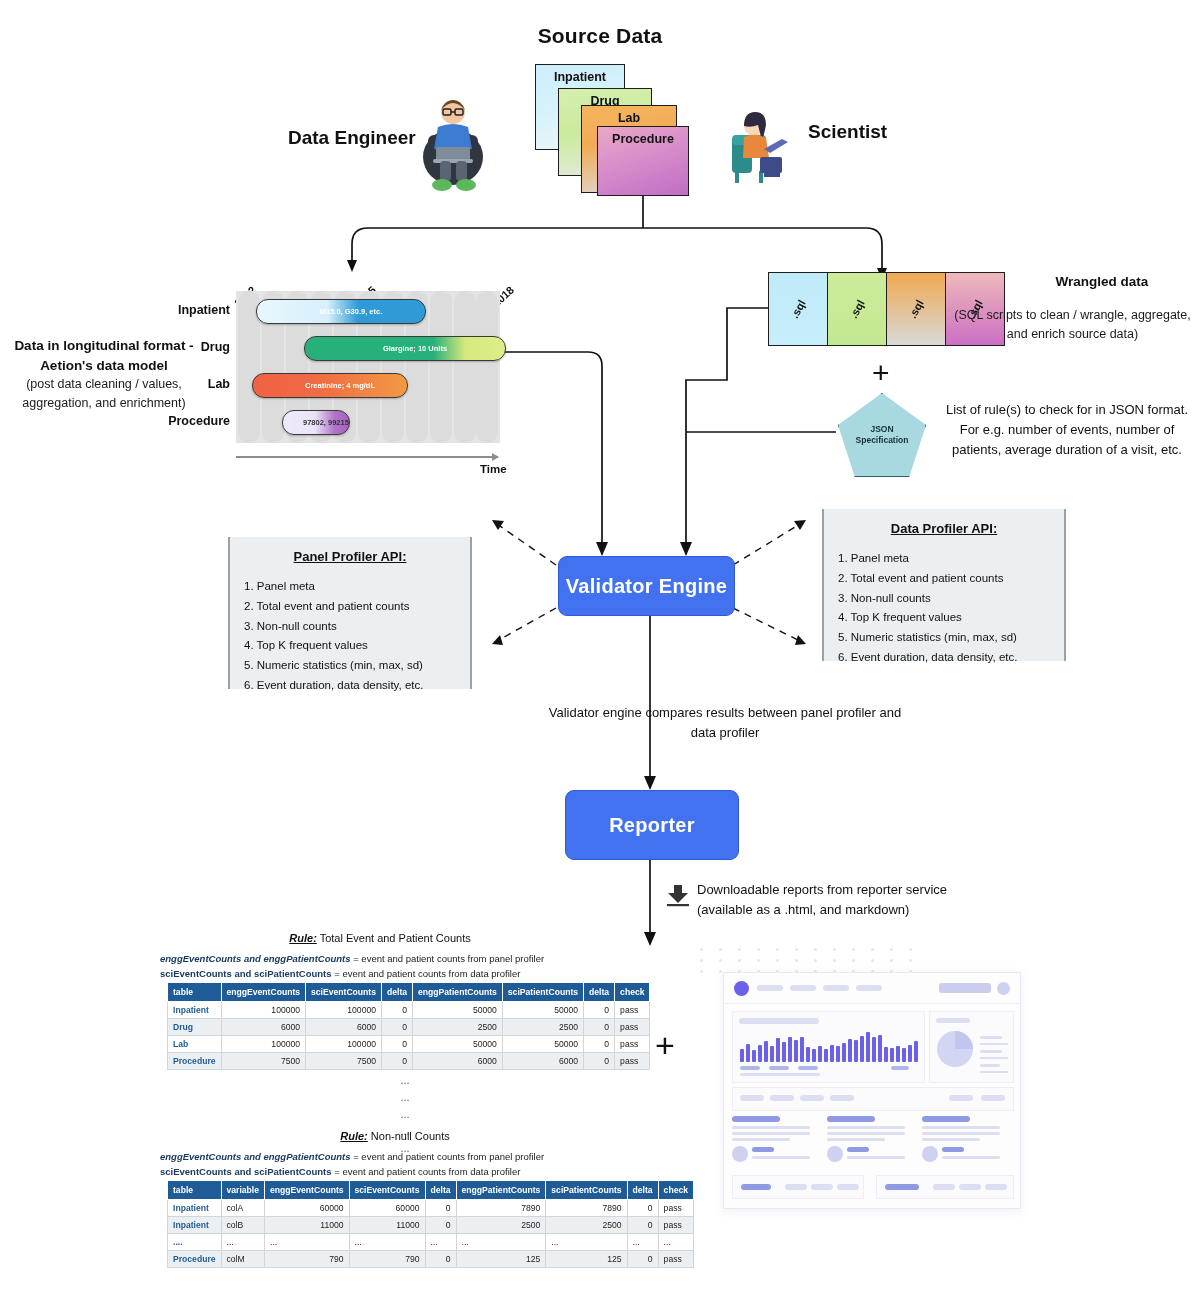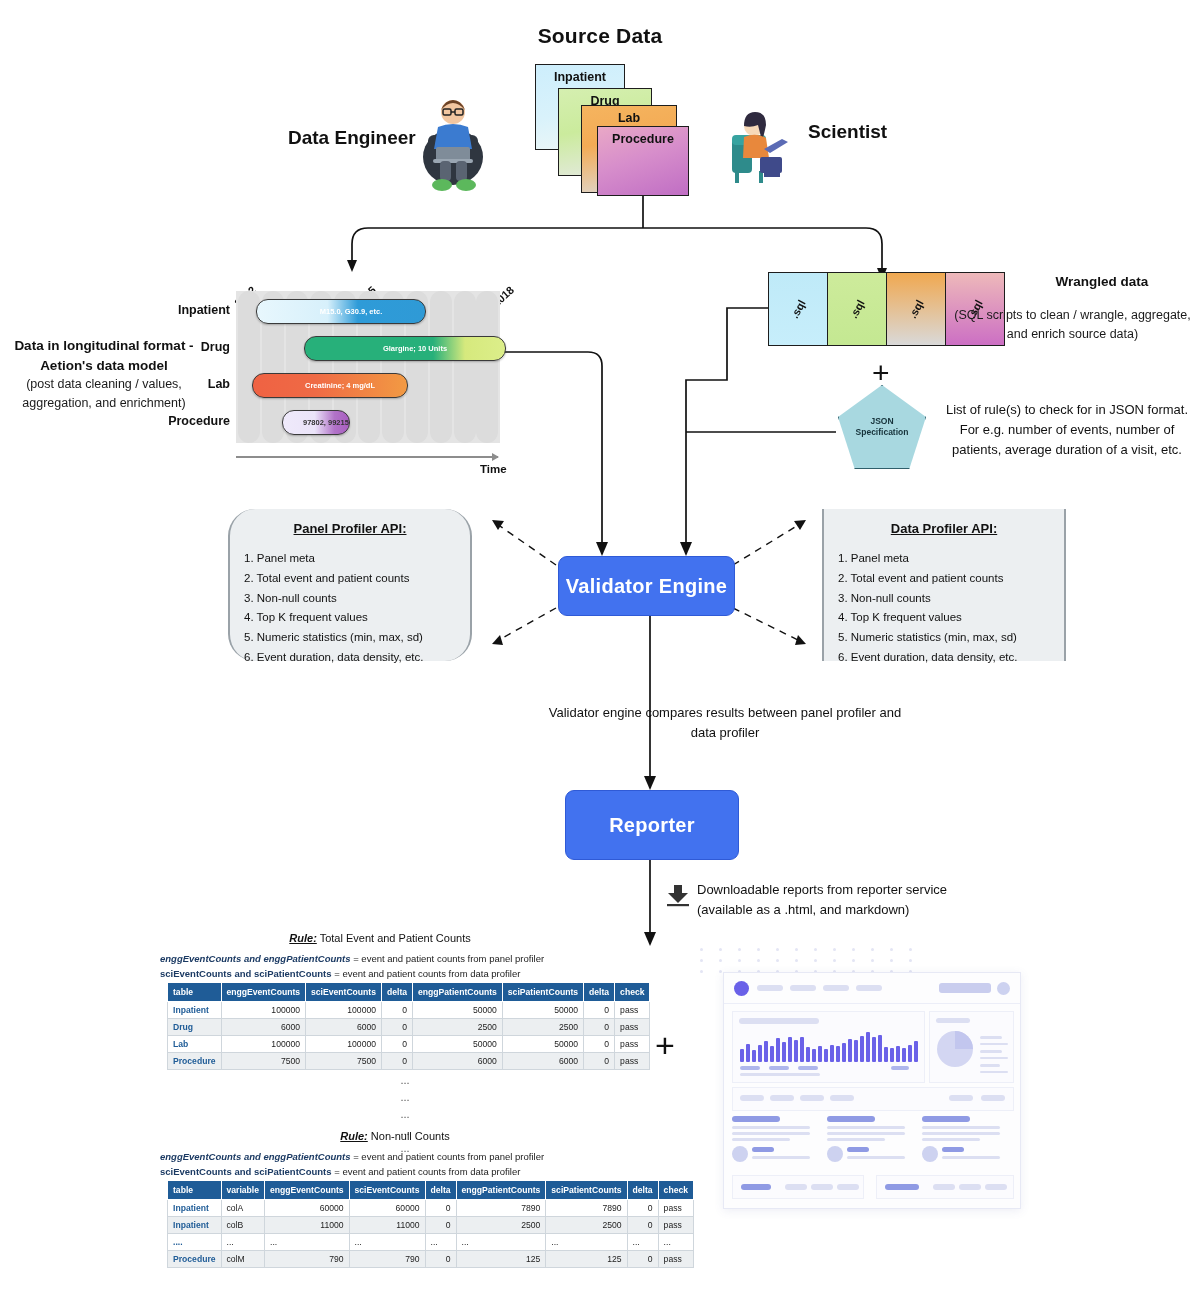--- a/index.html
+++ b/index.html
@@ -230,29 +230,29 @@
   <div class="sqlcard sq4">
       <span>.sql</span>
     </div>
 </div>
 
 <div class="abs side-head" style="left:1012px;top:272px;width:180px;text-align:center;">Wrangled data</div>
 <div class="abs side-sub ctr" style="left:950px;top:306px;width:245px;">(SQL scripts to clean / wrangle, aggregate, and enrich source data)</div>
 
 <div class="plus" style="left:872px;top:358px;">+</div>
 
-<div class="pent" style="left:838px;top:385px;">
+<div class="pent" style="left:838px;top:393px;">
   <div class="pent-t">
     <div>JSON</div>
     <div>Specification</div>
   </div>
 </div>
 <div class="abs note ctr" style="left:938px;top:400px;width:258px;">List of rule(s) to check for in JSON format. For e.g. number of events, number of patients, average duration of a visit, etc.</div>
 
-<div class="api-box" style="left:228px;top:509px;width:244px;height:152px;border-radius:27px;">
+<div class="api-box" style="left:228px;top:537px;width:244px;height:152px;">
   <div class="api-title">Panel Profiler API:</div>
   <div class="api-item">1. Panel meta</div>
   <div class="api-item">2. Total event and patient counts</div>
   <div class="api-item">3. Non-null counts</div>
   <div class="api-item">4. Top K frequent values</div>
   <div class="api-item">5. Numeric statistics (min, max, sd)</div>
   <div class="api-item">6. Event duration, data density, etc.</div>
 </div>
 
 <div class="api-box" style="left:822px;top:509px;width:244px;height:152px;">

